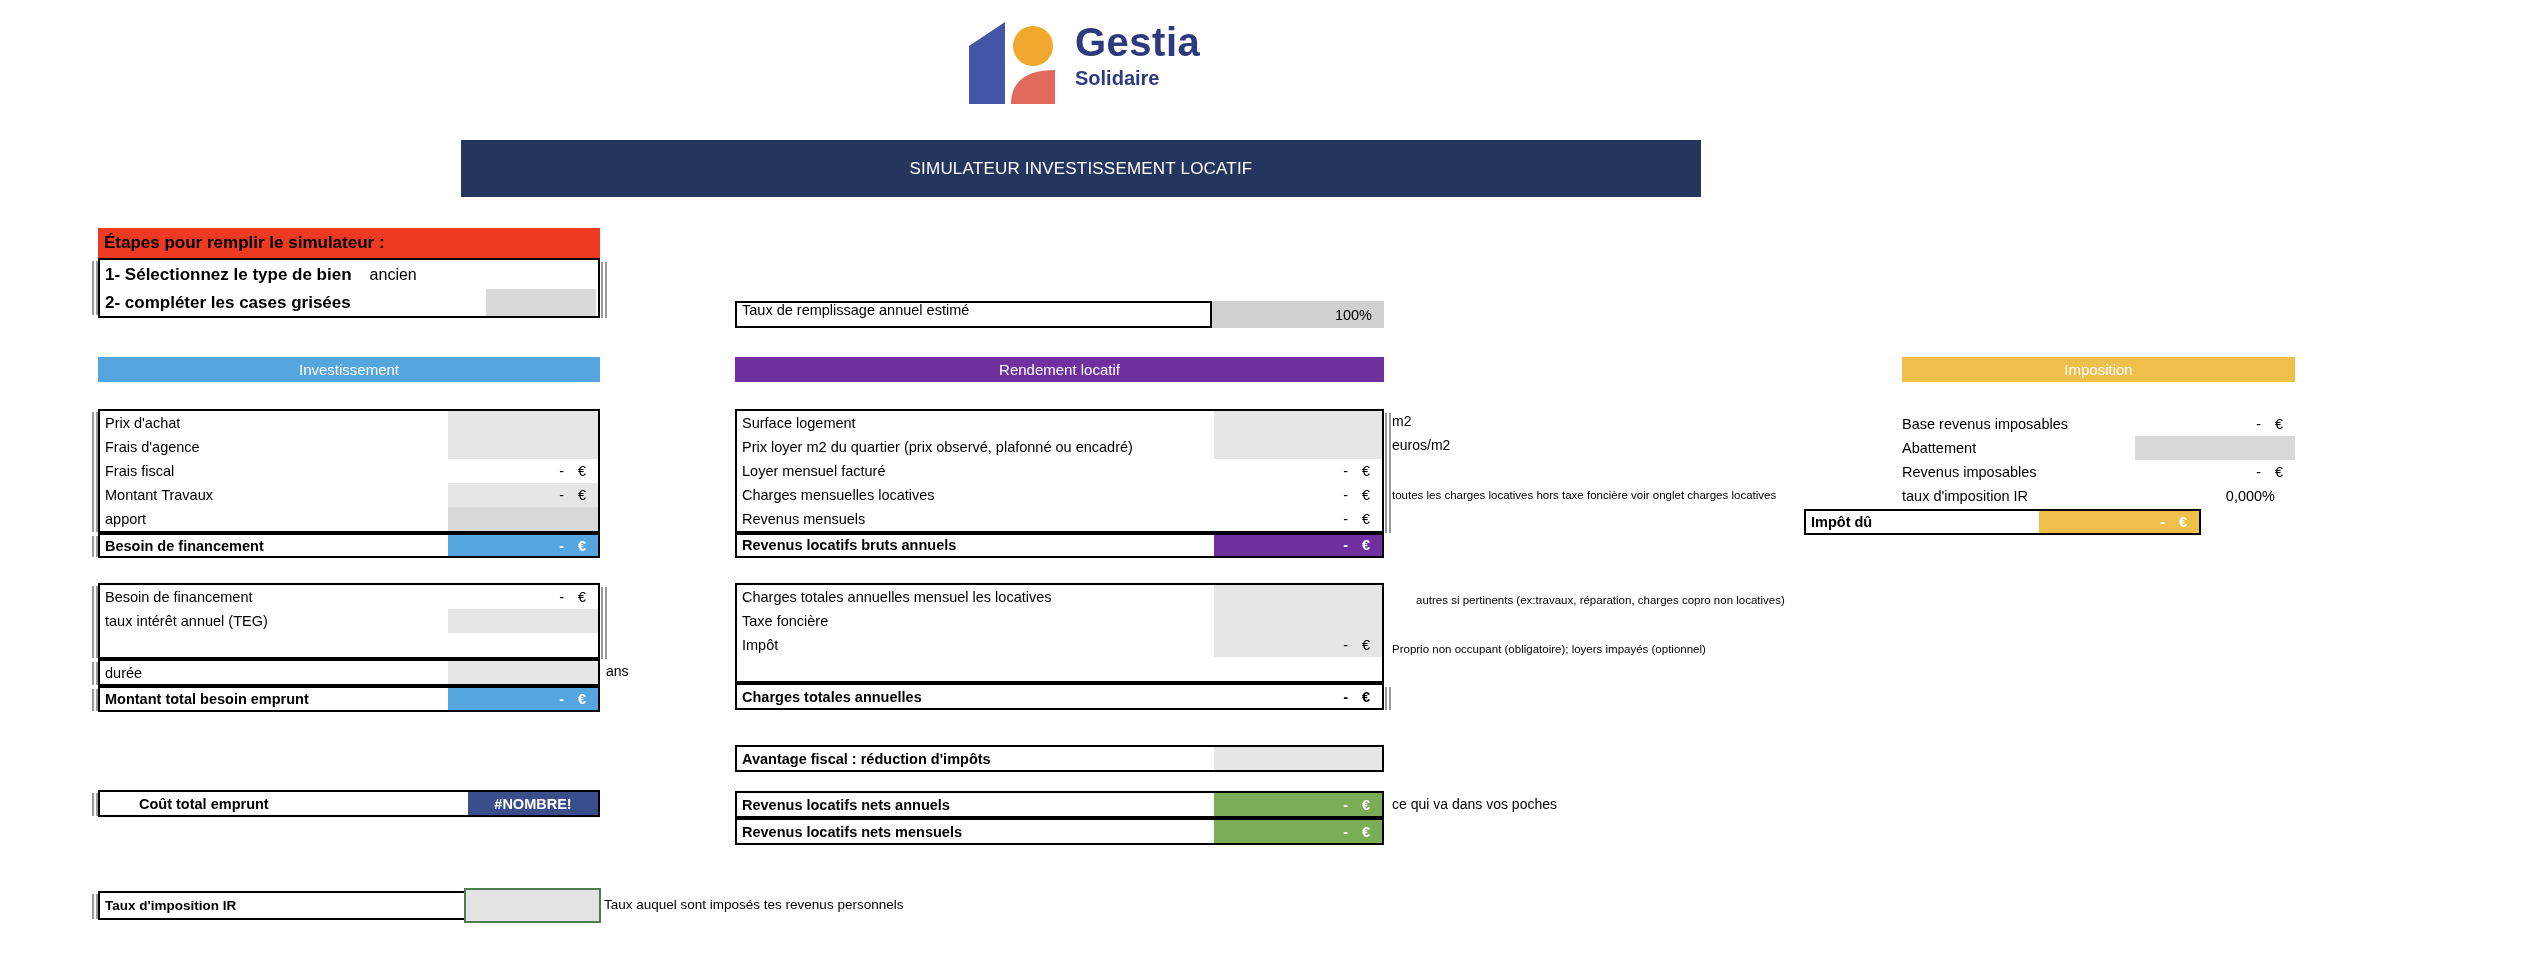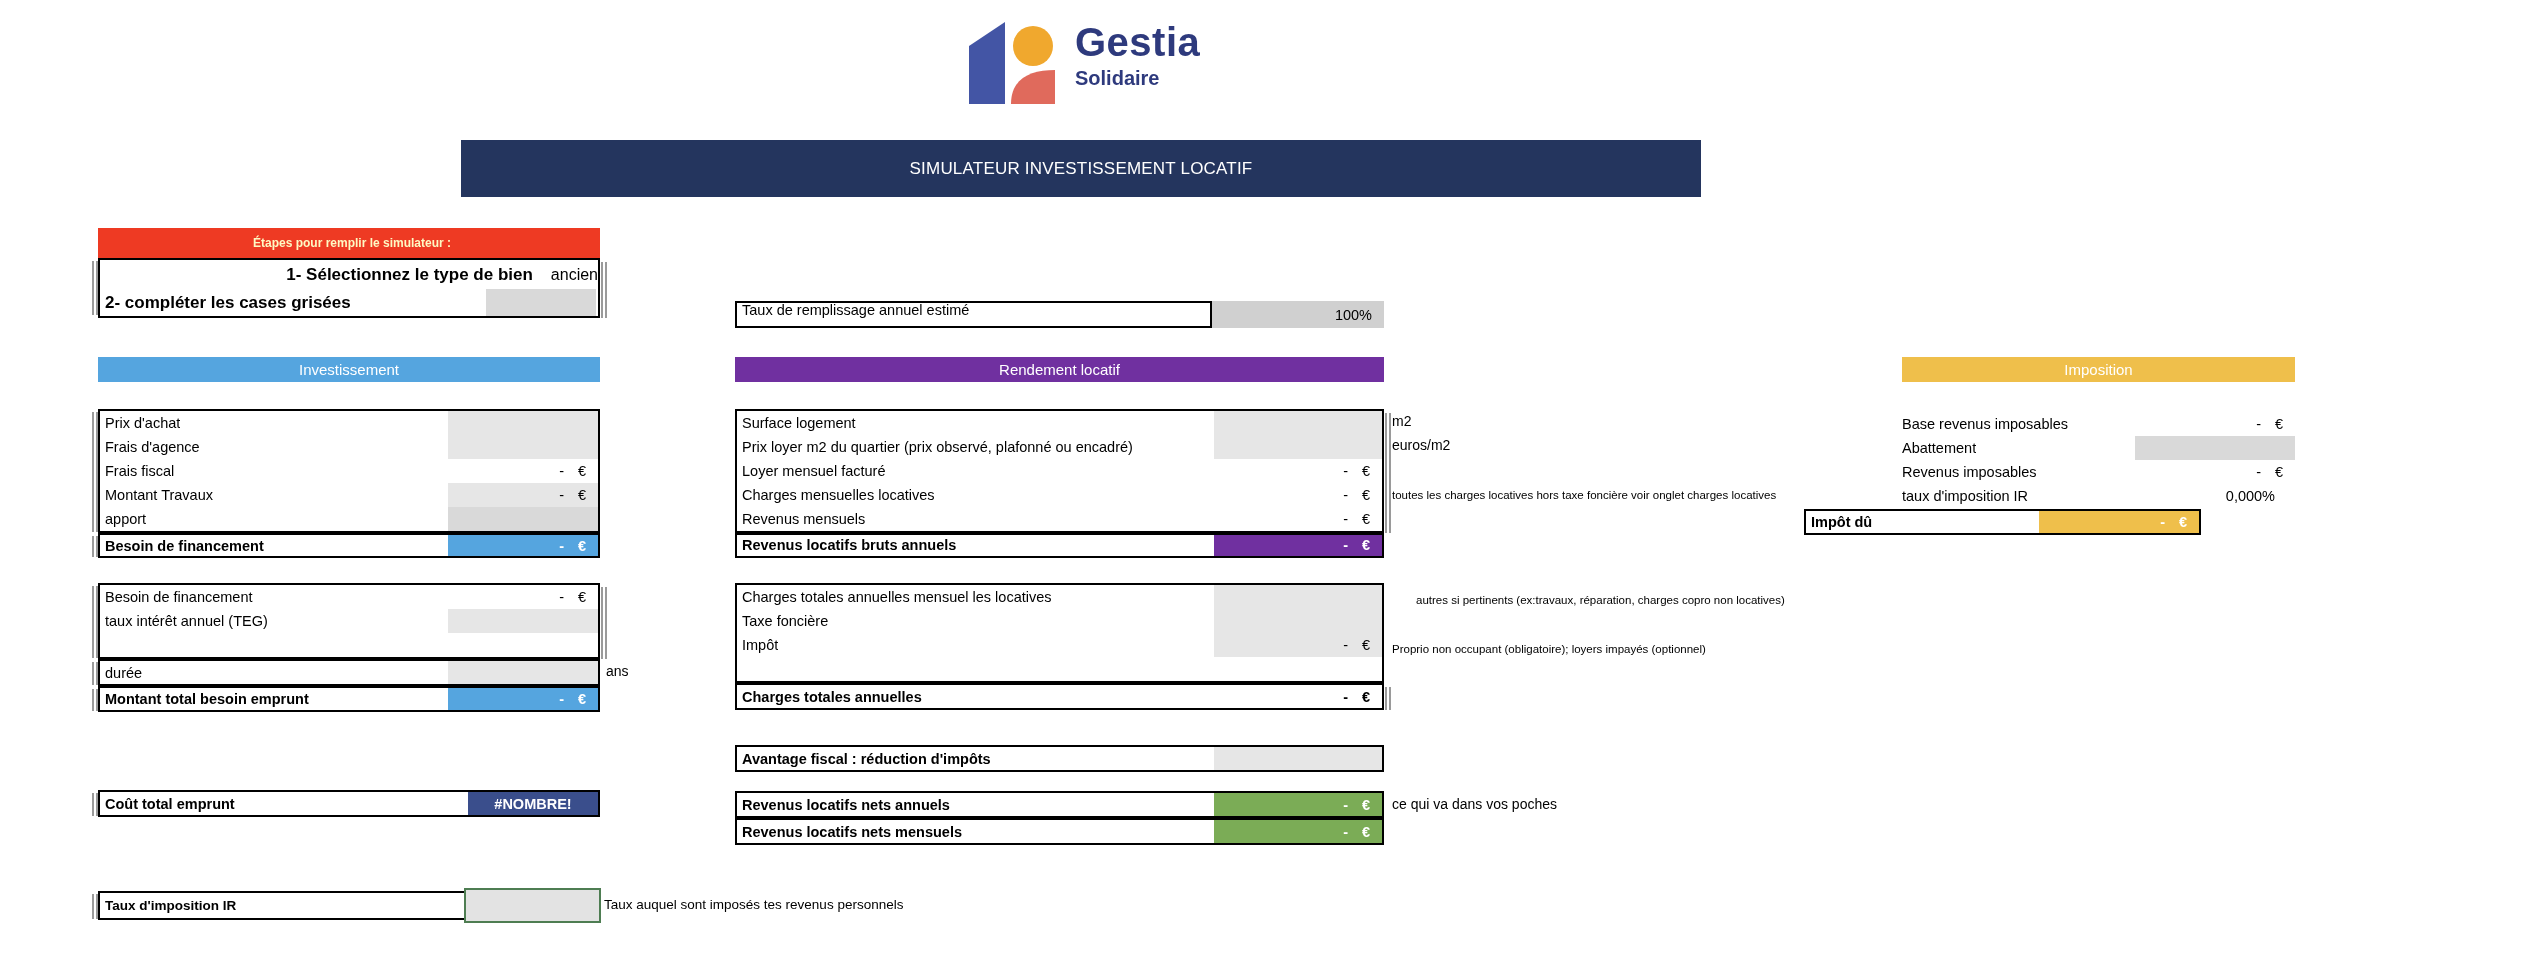--- a/index.html
+++ b/index.html
@@ -54,26 +54,26 @@
   </svg>
   <div id="logo-text">
     <div id="logo-name">Gestia</div>
     <div id="logo-sub">Solidaire</div>
   </div>
 </div>
 
 <div id="sim-title">SIMULATEUR INVESTISSEMENT LOCATIF</div>
 
 <div class="blk" style="left:98px;top:228px;width:502px;height:30px;border:none;background:#EE3A23;">
-  <div style="font-size:12px;font-weight:bold;color:#fef9c3;line-height:30px;padding-left:6px;text-align:center;">Étapes pour remplir le simulateur :</div>
+  <div style="font-size:17px;font-weight:bold;color:#000000;line-height:30px;padding-left:6px;">Étapes pour remplir le simulateur :</div>
 </div>
 <div class="blk" style="left:98px;top:258px;width:502px;height:60px;">
   <div class="sliver"></div>
   <div class="sliver-r" style="height:56px;"></div>
-  <div class="row" style="height:29px;font-size:17px;font-weight:bold;justify-content:flex-end;">
+  <div class="row" style="height:29px;font-size:17px;font-weight:bold;">
     <div class="lbl">1- Sélectionnez le type de bien</div>
     <div style="margin-left:18px;font-weight:normal;font-size:16px;">ancien</div>
   </div>
   <div class="row" style="height:27px;font-size:17px;font-weight:bold;">
     <div class="lbl">2- compléter les cases grisées</div>
     <div class="grey2" style="position:absolute;right:2px;top:29px;width:110px;height:27px;"></div>
   </div>
 </div>
 
 <div class="blk" style="left:735px;top:301px;width:477px;height:27px;">
@@ -168,21 +168,21 @@
   <div class="sliver" style="height:22px;"></div>
   <div class="row bold" style="height:22px;">
     <div class="lbl">Montant total  besoin emprunt</div>
     <div class="val" style="width:150px;background:#55A5DF;color:#fff;height:22px;">
       <span class="num">-</span>
       <span class="cur">€</span>
     </div>
   </div>
 </div>
 
-<div class="blk" style="left:98px;top:790px;width:502px;height:27px;">
+<div class="blk" style="left:98px;top:790px;width:502px;height:27px;padding-left:34px;">
   <div class="sliver" style="height:23px;"></div>
   <div class="row bold" style="height:23px;">
     <div class="lbl">Coût total emprunt</div>
     <div class="val" style="width:130px;background:#3A4E8C;color:#fff;height:23px;justify-content:center;">#NOMBRE!</div>
   </div>
 </div>
 
 <div class="blk" style="left:98px;top:891px;width:490px;height:29px;">
   <div class="sliver" style="height:25px;"></div>
   <div class="row bold" style="height:25px;font-size:13.5px;">

